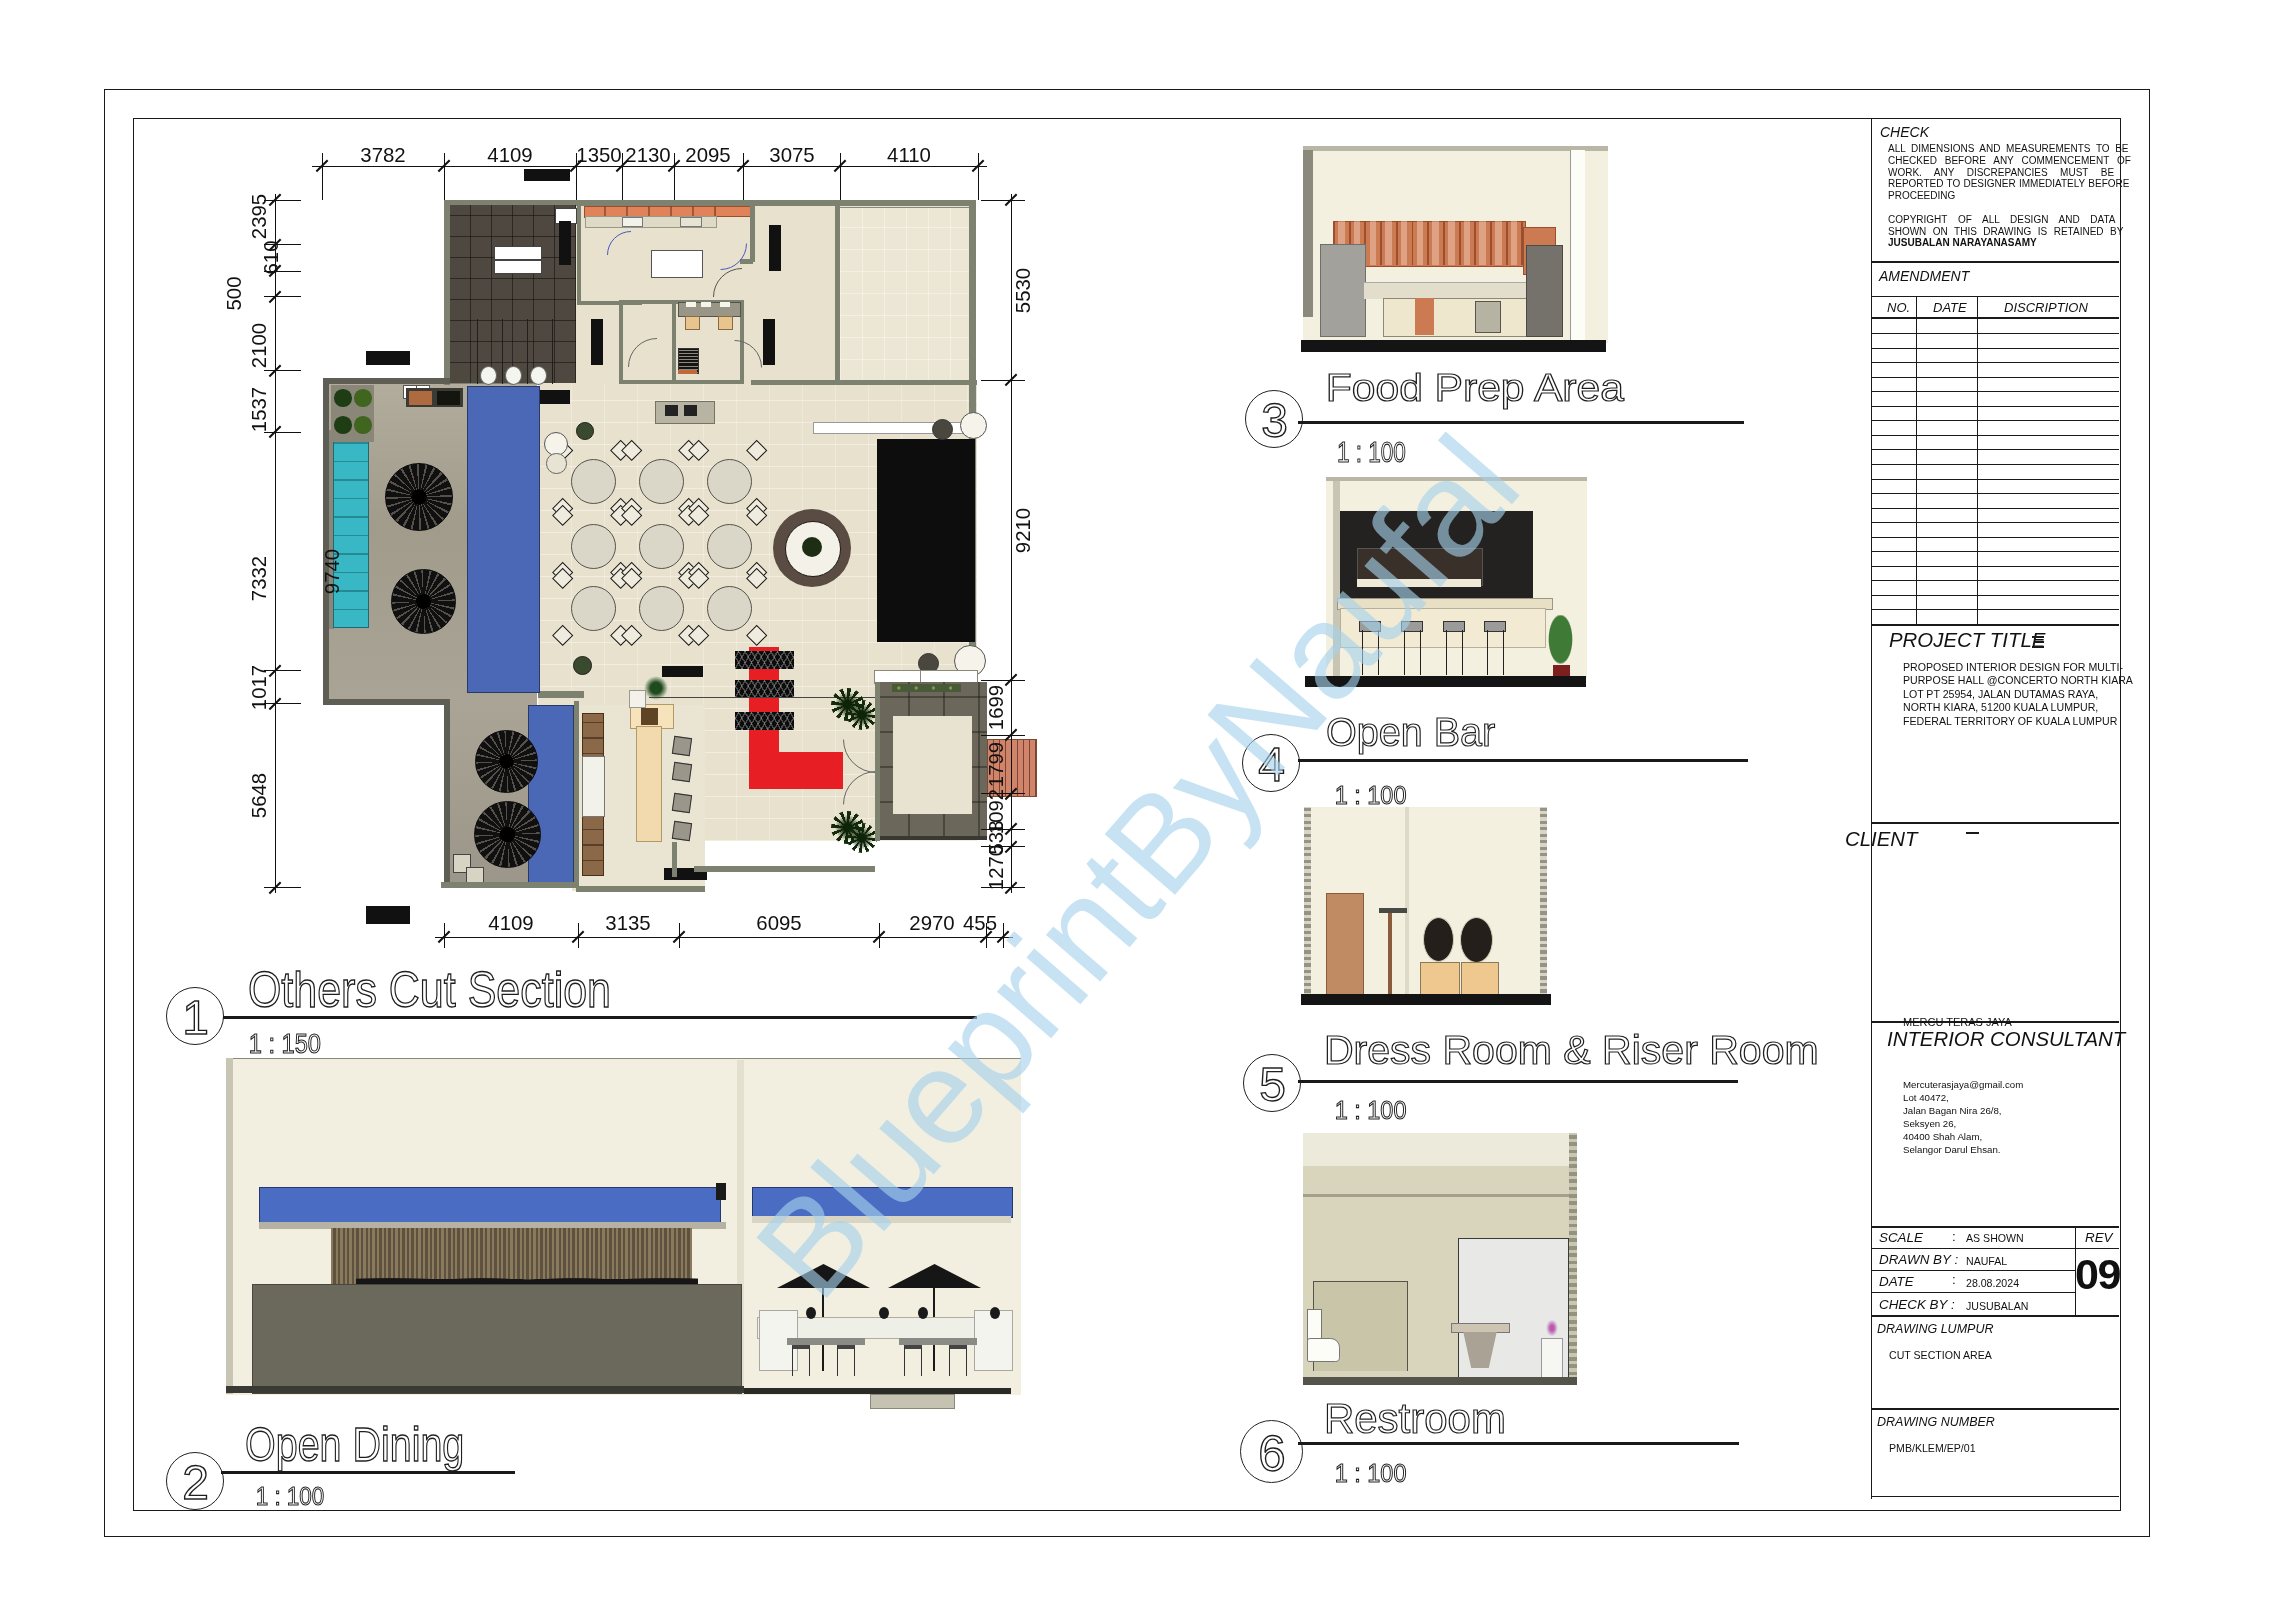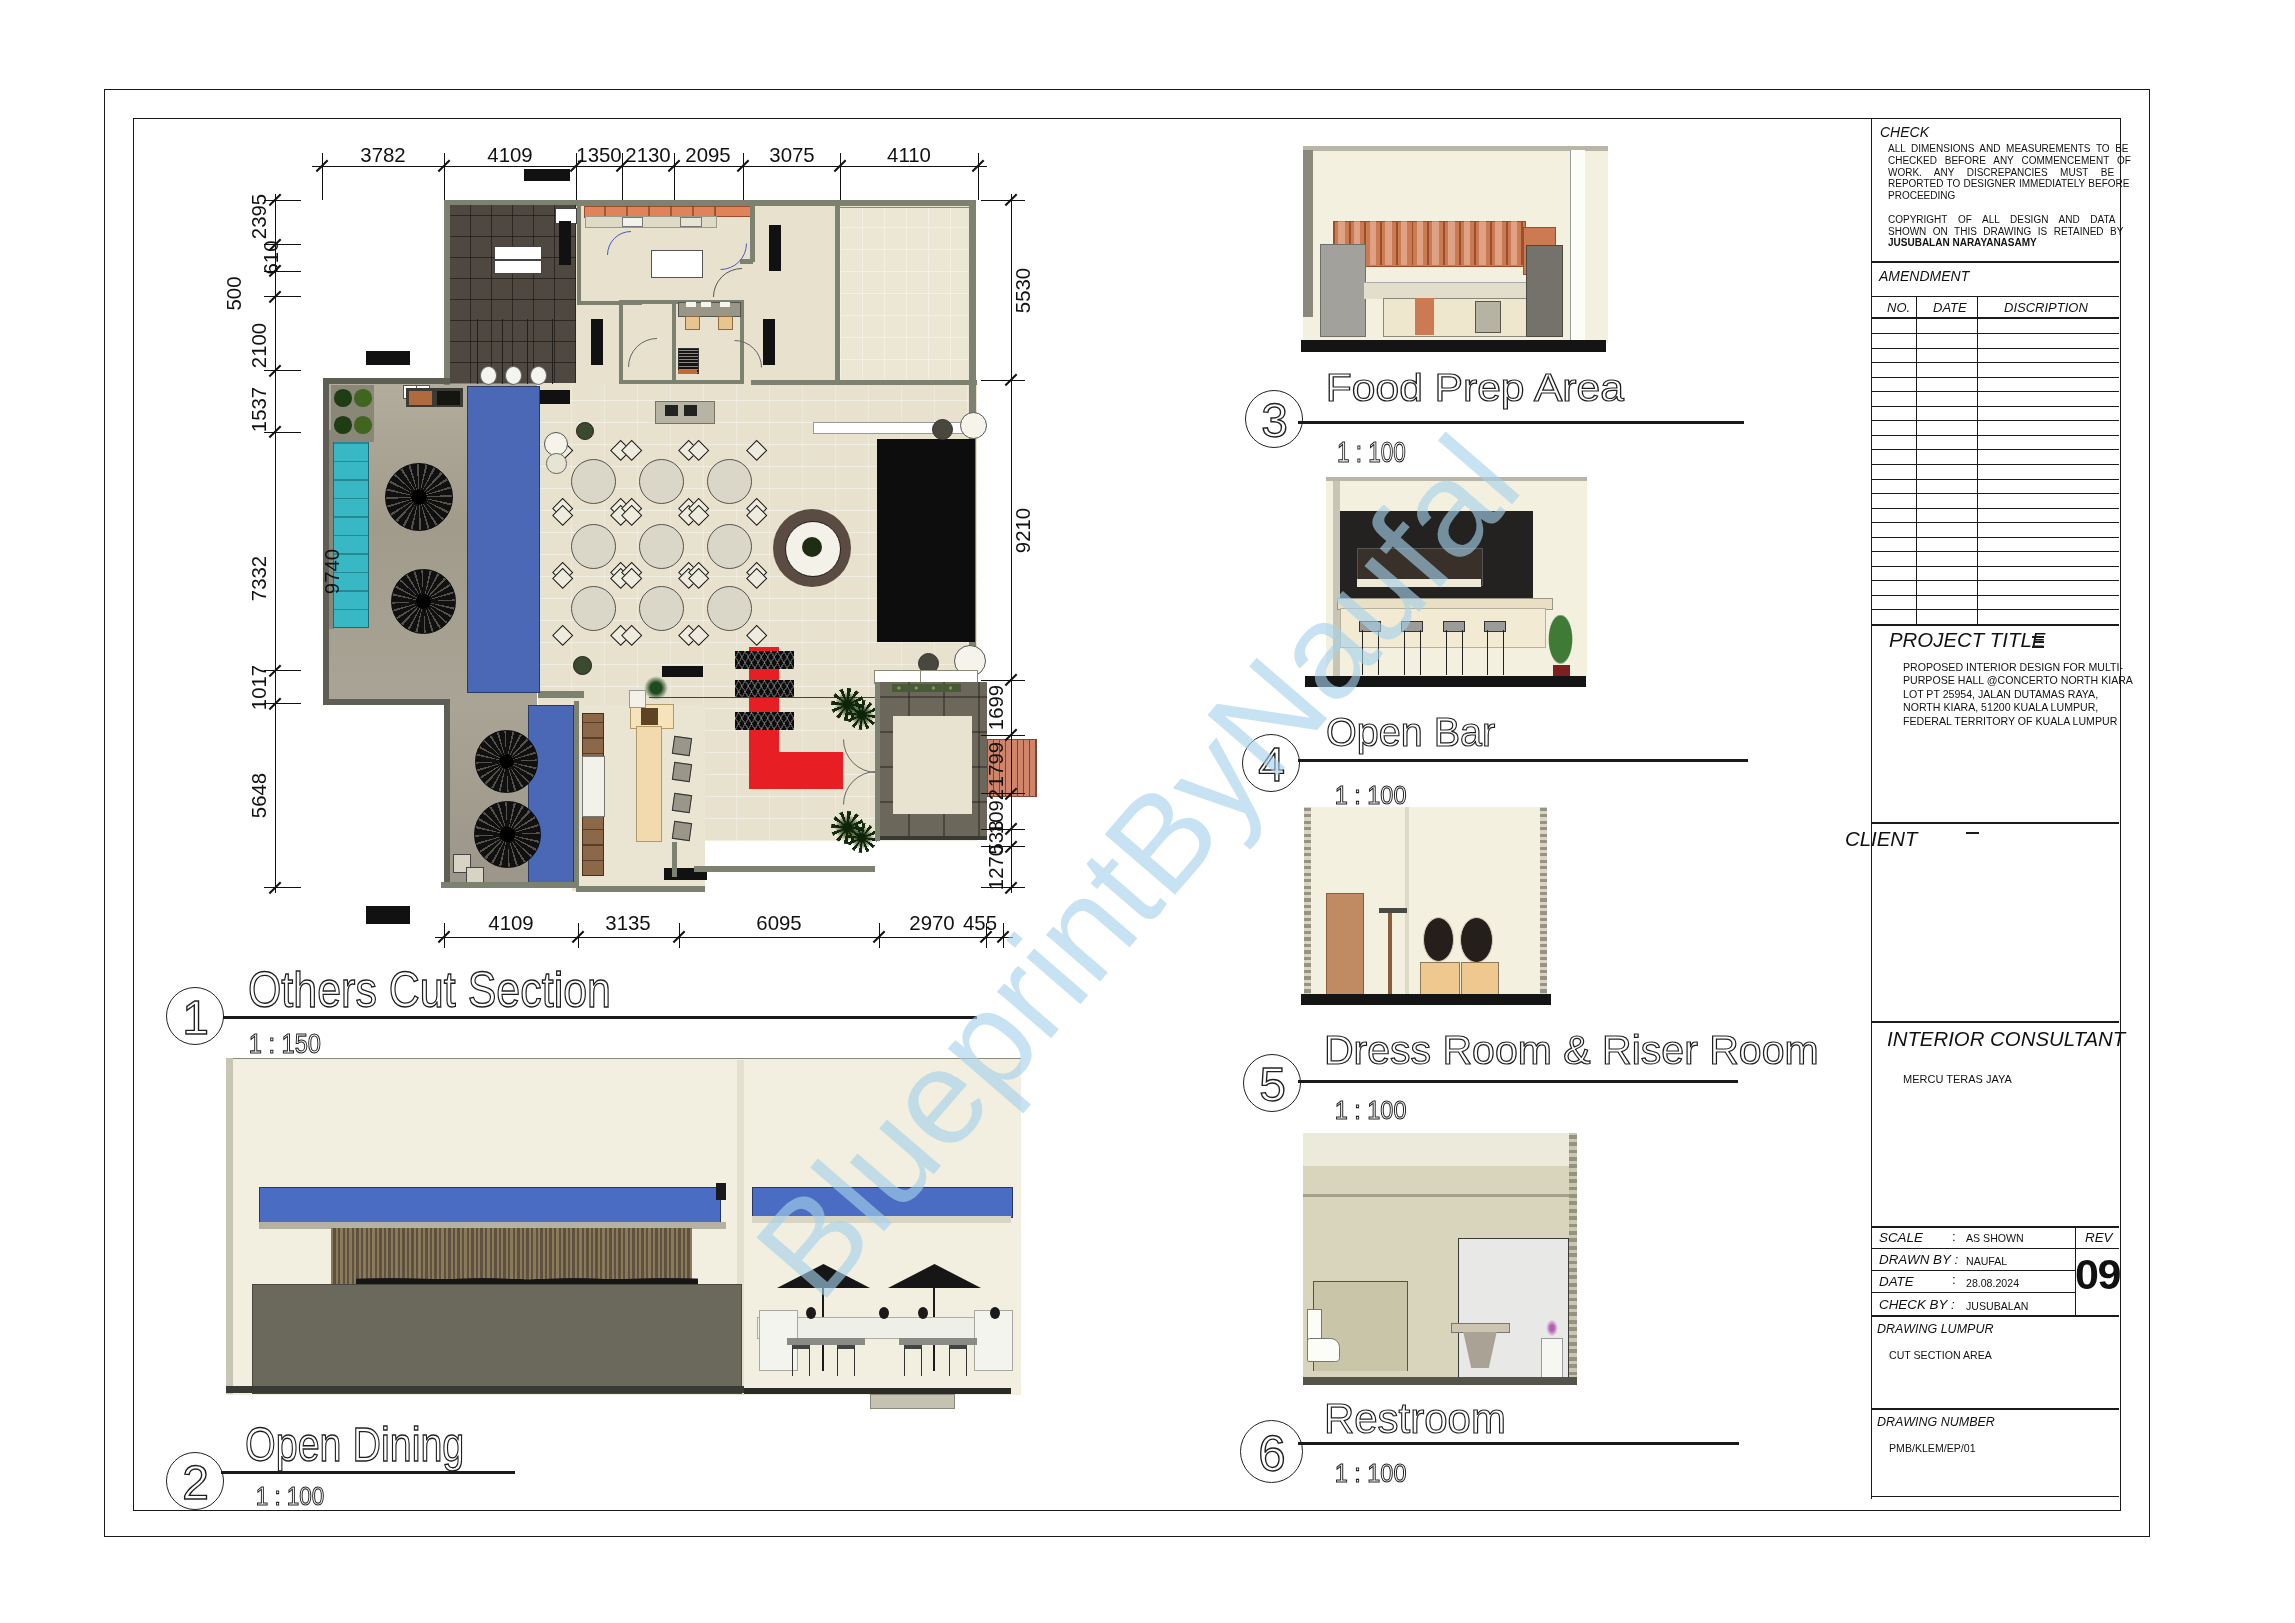--- a/index.html
+++ b/index.html
@@ -86,21 +86,24 @@
   <div class="ab" style="left:1903px;top:661px;width:217px;font-size:10.6px;line-height:13.4px;white-space:nowrap;">
     PROPOSED INTERIOR DESIGN FOR MULTI-<br>PURPOSE HALL @CONCERTO NORTH KIARA<br>LOT PT 25954, JALAN DUTAMAS RAYA,<br>NORTH KIARA, 51200 KUALA LUMPUR,<br>FEDERAL TERRITORY OF KUALA LUMPUR
   </div>
 
   <div class="ab" style="left:1871px;top:822px;width:248px;height:2.3px;background:#1a1a1a;"></div>
   <div class="ab tbh" style="left:1845px;top:828px;font-size:20.4px;">CLIENT</div>
   <div class="ab" style="left:1966px;top:832px;width:13px;height:1.9px;background:#1a1a1a;"></div>
 
   <div class="ab" style="left:1871px;top:1021px;width:248px;height:2.3px;background:#1a1a1a;"></div>
   <div class="ab tbh" style="left:1887px;top:1028px;font-size:20.4px;">INTERIOR CONSULTANT</div>
-  <div class="ab" style="left:1903px;top:1073px;font-size:11px;">MERCU TERAS JAYA</div>
+  <div class="ab" style="left:1903px;top:1016px;font-size:11px;">MERCU TERAS JAYA</div>
+  <div class="ab" style="left:1903px;top:1078px;width:199px;font-size:9.7px;line-height:13px;">
+    Mercuterasjaya@gmail.com<br>Lot 40472,<br>Jalan Bagan Nira 26/8,<br>Seksyen 26,<br>40400 Shah Alam,<br>Selangor Darul Ehsan.
+  </div>
 
   <div class="ab" style="left:1871px;top:1226px;width:248px;height:2.3px;background:#1a1a1a;"></div>
   <div class="ab" style="left:1871px;top:1248px;width:204px;height:0.9px;background:#1a1a1a;"></div>
   <div class="ab" style="left:1871px;top:1270px;width:204px;height:0.9px;background:#1a1a1a;"></div>
   <div class="ab" style="left:1871px;top:1292px;width:204px;height:0.9px;background:#1a1a1a;"></div>
   <div class="ab" style="left:2075px;top:1226px;width:1.4px;height:90px;background:#1a1a1a;"></div>
   <div class="ab tbh" style="left:1879px;top:1230px;font-size:13.4px;">SCALE</div>
   <div class="ab" style="left:1952px;top:1229px;font-size:13.4px;">:</div>
   <div class="ab" style="left:1966px;top:1232px;font-size:10.6px;">AS SHOWN</div>
   <div class="ab tbh" style="left:1879px;top:1252px;font-size:13.4px;">DRAWN BY :</div>

